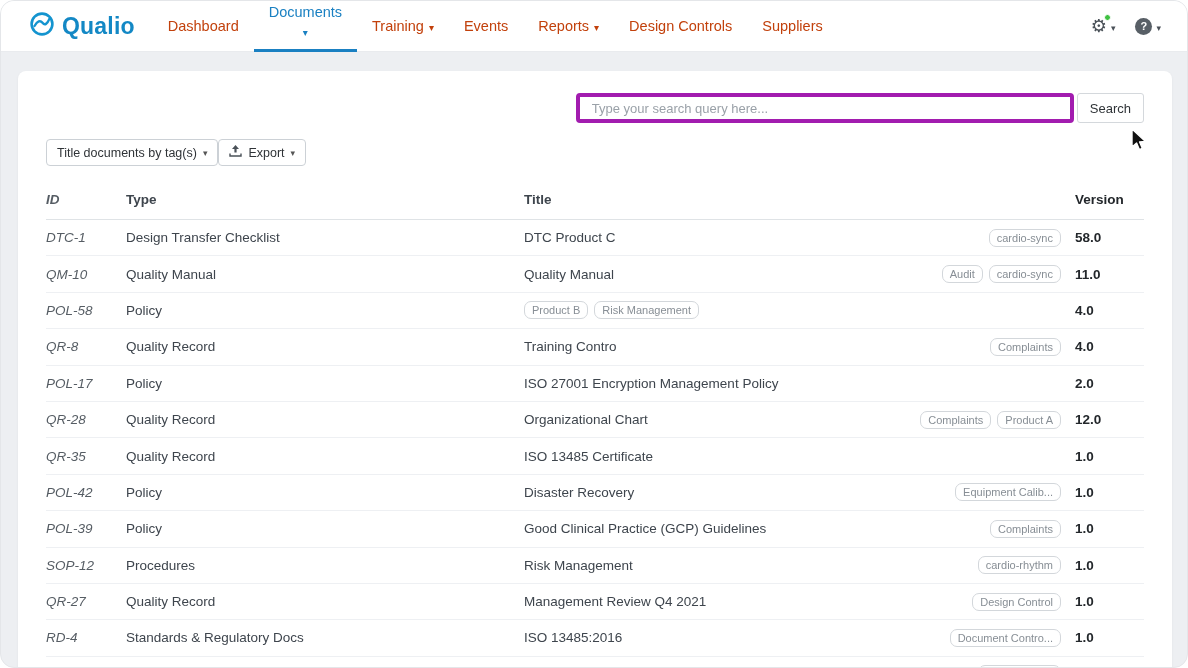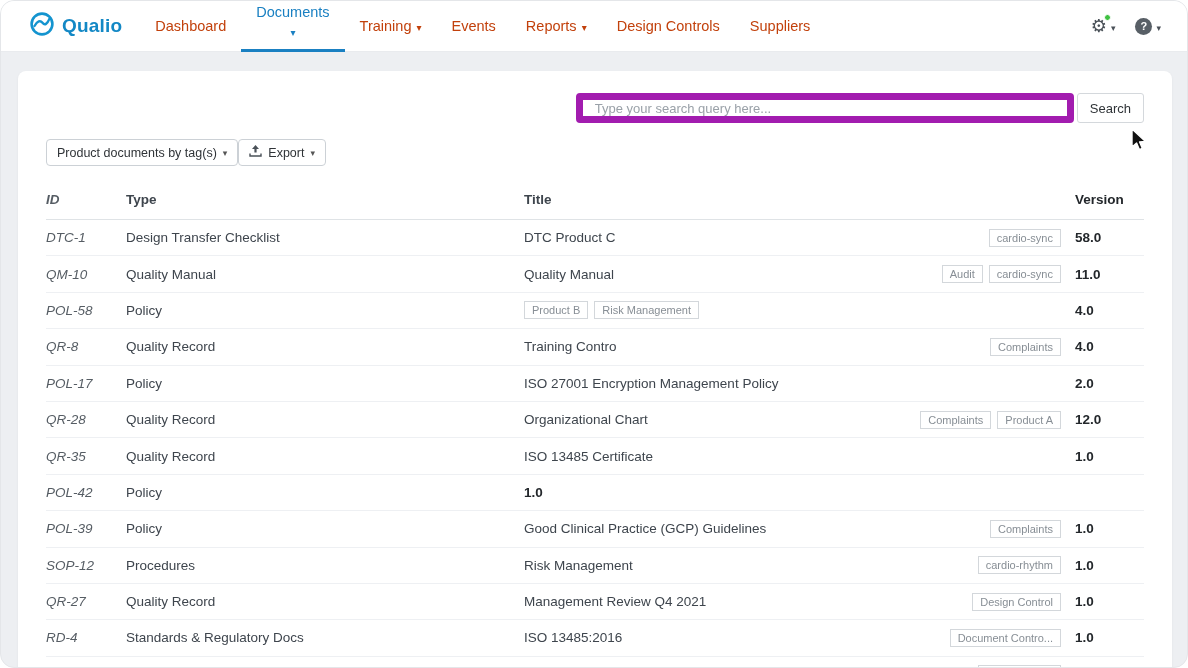--- a/index.html
+++ b/index.html
@@ -8,21 +8,21 @@
   .frame {
     width: 1188px; height: 668px; border-radius: 14px; overflow: hidden;
     background: #edeff2; position: relative; border: 1px solid #e4e6e9;
   }
   
   .navbar {
     background: #fff; height: 51px; display: flex; align-items: center;
     padding: 0 26px 0 28px; border-bottom: 1px solid #e9ebee;
   }
   .brand { display: flex; align-items: center; gap: 7px; margin-right: 18px; }
-  .brand-name { color: #1388c5; font-size: 19px; font-weight: 600; letter-spacing: .2px; }
+  .brand-name { color: #1388c5; font-size: 23px; font-weight: 600; letter-spacing: .2px; }
   .nav-items { display: flex; align-items: stretch; height: 51px; }
   .nav-item {
     display: flex; align-items: center; gap: 5px; padding: 3px 15px 0 15px;
     font-size: 14.5px; color: #c2410c; cursor: pointer;
     border-bottom: 3px solid transparent; height: 51px;
   }
   .nav-item.active { color: #1a80c2; border-bottom-color: #1a80c2; flex-direction: column; }
   .nav-caret { font-size: 10px; margin-top: 2px; color: inherit; }
   .nav-right { margin-left: auto; display: flex; align-items: center; gap: 20px; }
   .icon-group { display: flex; align-items: center; gap: 4px; cursor: pointer; }
@@ -39,21 +39,21 @@
   .small-caret { font-size: 9px; color: #4a5158; margin-top: 3px; }
   
   .card {
     position: absolute; top: 70px; left: 17px; width: 1154px; height: 640px;
     background: #fff; border-radius: 8px 8px 0 0;
     box-shadow: 0 1px 3px rgba(0,0,0,.05); padding: 22px 28px 0 28px;
   }
   
   .search-row { display: flex; justify-content: flex-end; align-items: center; }
   .search-input {
-    width: 498px; height: 30px; border: 7px solid #a21caf; border-radius: 4px;
+    width: 498px; height: 30px; border: 4px solid #a21caf; border-radius: 4px;
     padding: 0 12px; font-size: 13px; color: #333; outline: none;
     font-family: "Liberation Sans", sans-serif;
   }
   .search-input::placeholder { color: #9aa1a8; }
   .search-btn {
     height: 30px; margin-left: 3px; padding: 0 12px; font-size: 13px;
     background: #fff; border: 1px solid #d4d8dc; border-radius: 3px;
     color: #2f3337; cursor: pointer; font-family: "Liberation Sans", sans-serif;
   }
   
@@ -87,21 +87,21 @@
     display: flex; align-items: center; padding: 0; height: 36.4px;
     border-bottom: 1px solid #eef0f3; font-size: 13.5px; cursor: pointer;
   }
   .cell-id { width: 80px; color: #565d64; font-style: italic; }
   .cell-type { width: 398px; color: #3e454d; }
   .cell-title { flex: 1; color: #3e454d; display: flex; align-items: center; }
   .title-text { flex: 1; }
   .cell-tags { display: flex; gap: 6px; justify-content: flex-end; margin-right: 14px; }
   .cell-version { width: 69px; font-weight: bold; color: #23272b; }
   .tag {
-    border: 1px solid #d3d7db; border-radius: 0; padding: 2px 7px;
+    border: 1px solid #d3d7db; border-radius: 7px; padding: 2px 7px;
     font-size: 11px; color: #878e95; background: #fff; white-space: nowrap;
   }
   
   .cursor { position: absolute; left: 1128px; top: 127px; z-index: 50; pointer-events: none; }
 </style>
 </head>
 <body>
 
 <div class="frame">
 
@@ -170,21 +170,21 @@
 
   <div class="card">
 
     <div class="search-row">
       <input class="search-input" type="text" placeholder="Type your search query here..." style="">
       <button class="search-btn">Search</button>
     </div>
 
     <div class="toolbar-row">
       <button class="tool-btn">
-        <span>Product documents by tag(s)</span>
+        <span>Title documents by tag(s)</span>
         <span class="btn-caret">▾</span>
       </button>
       <button class="tool-btn">
         <span>
           <svg width="13" height="12" viewBox="0 0 13 12">
             <path d="M6.5 0 L10 4 H7.6 V7.5 H5.4 V4 H3 Z" fill="#4a5158"></path>
             <path d="M1 8.5 V11 H12 V8.5" fill="none" stroke="#4a5158" stroke-width="1.4"></path>
           </svg>
         </span>
         <span>Export</span>
@@ -279,20 +279,26 @@
     <div class="cell-title">
       <span class="title-text">ISO 13485 Certificate</span>
       <span class="cell-tags"></span>
     </div>
     <div class="cell-version">1.0</div>
   </div>
 
   <div class="trow">
     <div class="cell-id">POL-42</div>
     <div class="cell-type">Policy</div>
+    <div class="cell-title">
+      <span class="title-text">Disaster Recovery</span>
+      <span class="cell-tags">
+                <span class="tag">Equipment Calib...</span>
+              </span>
+    </div>
     <div class="cell-version">1.0</div>
   </div>
 
   <div class="trow">
     <div class="cell-id">POL-39</div>
     <div class="cell-type">Policy</div>
     <div class="cell-title">
       <span class="title-text">Good Clinical Practice (GCP) Guidelines</span>
       <span class="cell-tags">
                 <span class="tag">Complaints</span>

